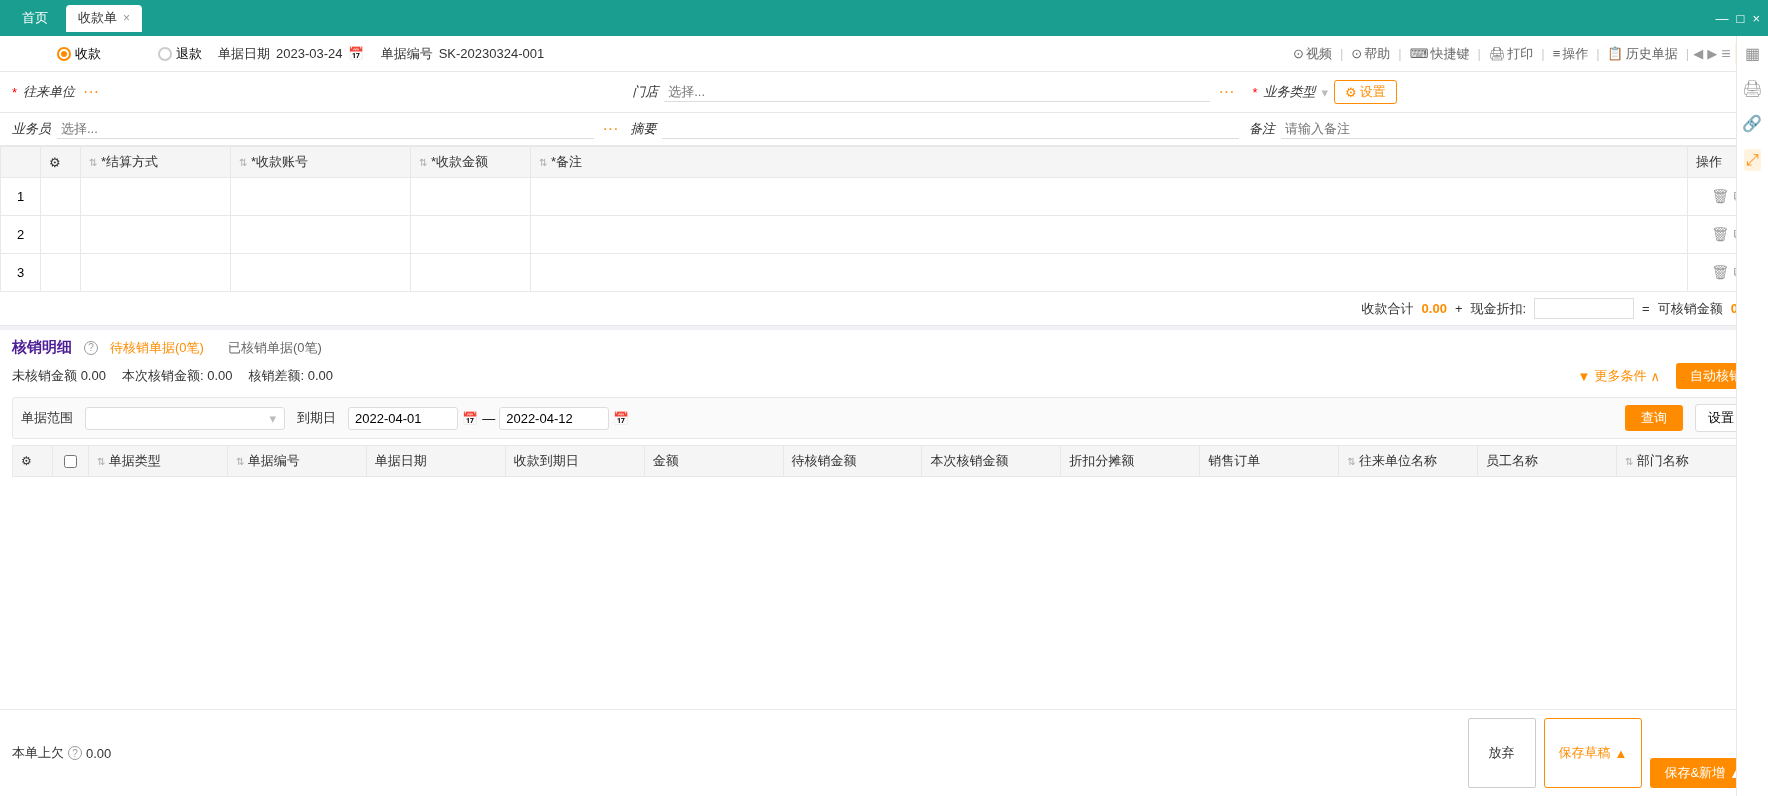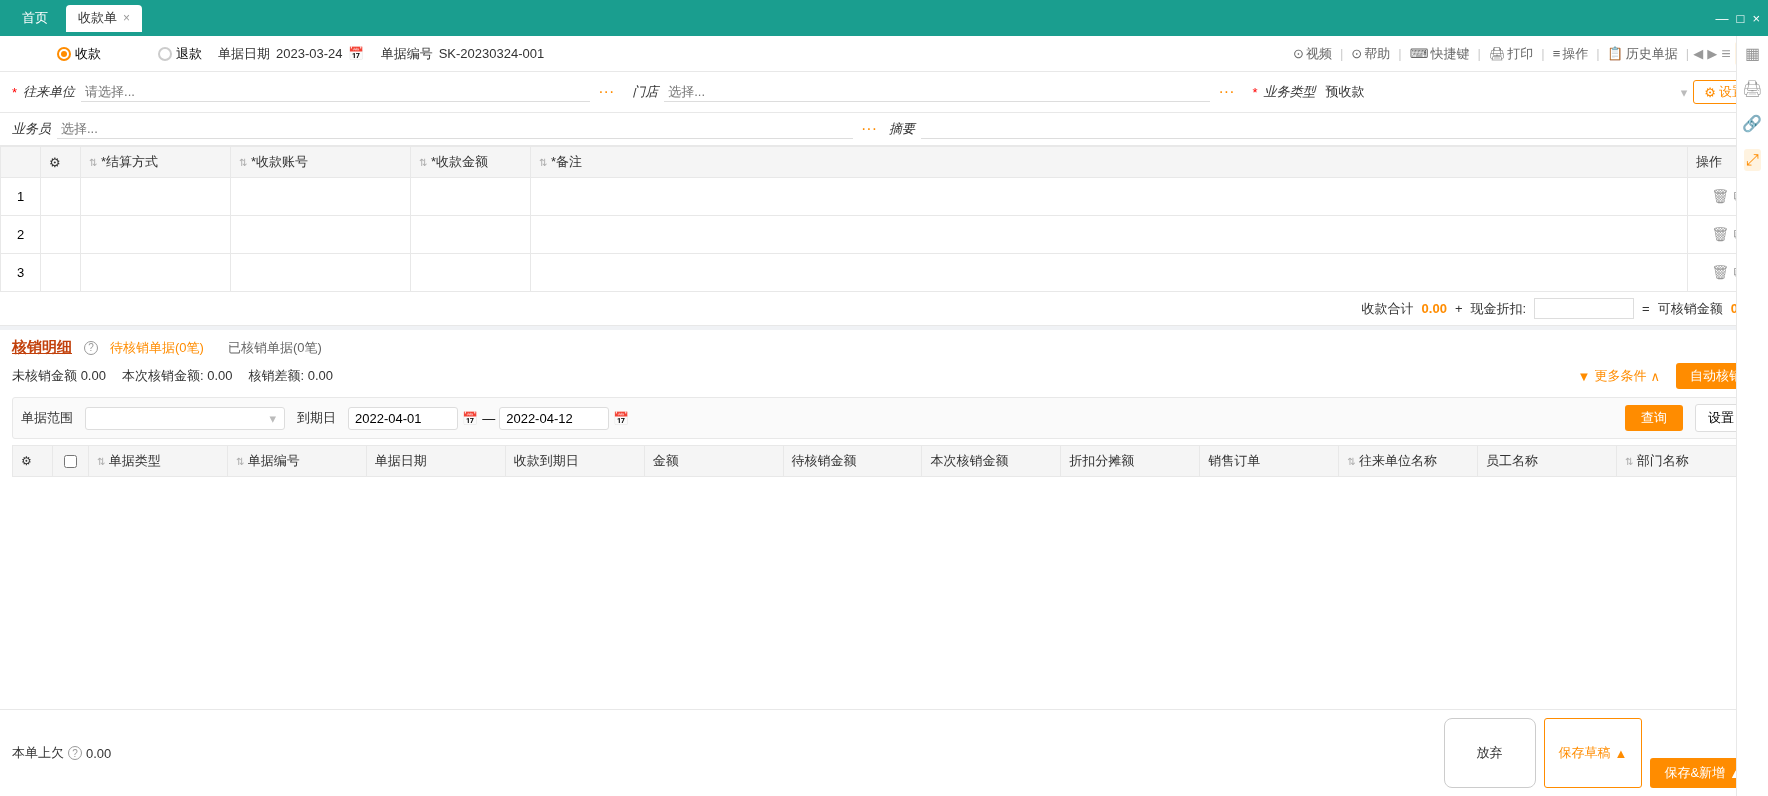--- a/index.html
+++ b/index.html
@@ -178,21 +178,21 @@
       background: #fff;
       padding: 8px 12px;
       border-top: 4px solid #f0f2f5;
     }
     .verify-header {
       display: flex;
       align-items: center;
       gap: 12px;
       margin-bottom: 6px;
     }
-    .verify-title { font-size: 15px; font-weight: bold; color: #c2410c; text-decoration: underline; }
+    .verify-title { font-size: 15px; font-weight: bold; color: #4c1d95; }
     .verify-tab {
       color: #ff8c00;
       cursor: pointer;
       font-size: 13px;
     }
     .verify-stats {
       display: flex;
       gap: 16px;
       align-items: center;
       margin-bottom: 8px;
@@ -271,22 +271,22 @@
       padding: 8px 12px;
       border-top: 1px solid #e8e8e8;
       background: #fff;
       margin-top: auto;
     }
     .footer-info { color: #333; display: flex; align-items: center; gap: 4px; }
     .footer-spacer { flex: 1; }
     .btn-abandon {
       border: 1px solid #ccc;
       background: #fff;
-      padding: 6px 32px;
-      border-radius: 8px;
+      padding: 6px 20px;
+      border-radius: 2px;
       cursor: pointer;
       color: #333;
     }
     .btn-save-draft {
       border: 1px solid #ff8c00;
       background: #fff;
       color: #ff8c00;
       padding: 6px 14px;
       border-radius: 3px;
       cursor: pointer;
@@ -414,49 +414,51 @@
       <span style="color:#999;cursor:pointer">▶</span>
       <span style="color:#999;cursor:pointer;font-size:16px">≡</span>
       <span style="color:#ff8c00;cursor:pointer;font-size:16px;background:#fff3e0;padding:2px 4px;border-radius:2px">⊞</span>
     </div>
   </div>
 
   <div style="display:flex; align-items:center; padding:8px 12px; gap:16px; border-bottom:1px solid #e8e8e8; background:#fff;">
     <div class="form-row" style="flex:1.2">
       <span class="required-star">*</span>
       <span class="field-name">往来单位</span>
-      <input class="field-input" type="text" style="width: 220px;" placeholder="请选择...">
       <span class="ellipsis-btn">···</span>
     </div>
     <div class="form-row" style="flex:1.2">
       <span class="field-name">门店</span>
       <input class="field-input" type="text" style="width: 220px;" placeholder="选择...">
       <span class="ellipsis-btn">···</span>
     </div>
     <div class="form-row" style="flex:1">
       <span class="required-star">*</span>
       <span class="field-name">业务类型</span>
-      <span style="color:#333;flex:1;padding:2px 4px;">预收款</span>
       <span class="dropdown-arrow">▾</span>
       <button class="settings-btn">
         <span>⚙</span>
         <span>设置</span>
       </button>
     </div>
   </div>
 
   <div style="display:flex; align-items:center; padding:6px 12px; gap:10px; border-bottom:1px solid #e8e8e8; background:#fff;">
     <div class="form-row" style="flex:1.2">
       <span class="field-name">业务员</span>
       <input class="field-input" type="text" style="width: 240px;" placeholder="选择...">
       <span class="ellipsis-btn">···</span>
     </div>
     <div class="form-row" style="flex:1.2">
       <span class="field-name">摘要</span>
       <input class="field-input" type="text" style="width: 300px;">
+    </div>
+    <div class="form-row" style="flex:1">
+      <span class="field-name">备注</span>
+      <input class="field-input" type="text" style="flex: 1 1 0%;" placeholder="请输入备注">
     </div>
   </div>
 
   <div class="table-section">
     <table class="data-table">
       <colgroup>
         <col style="width:40px">
         <col style="width:40px">
         <col style="width:150px">
         <col style="width:180px">

